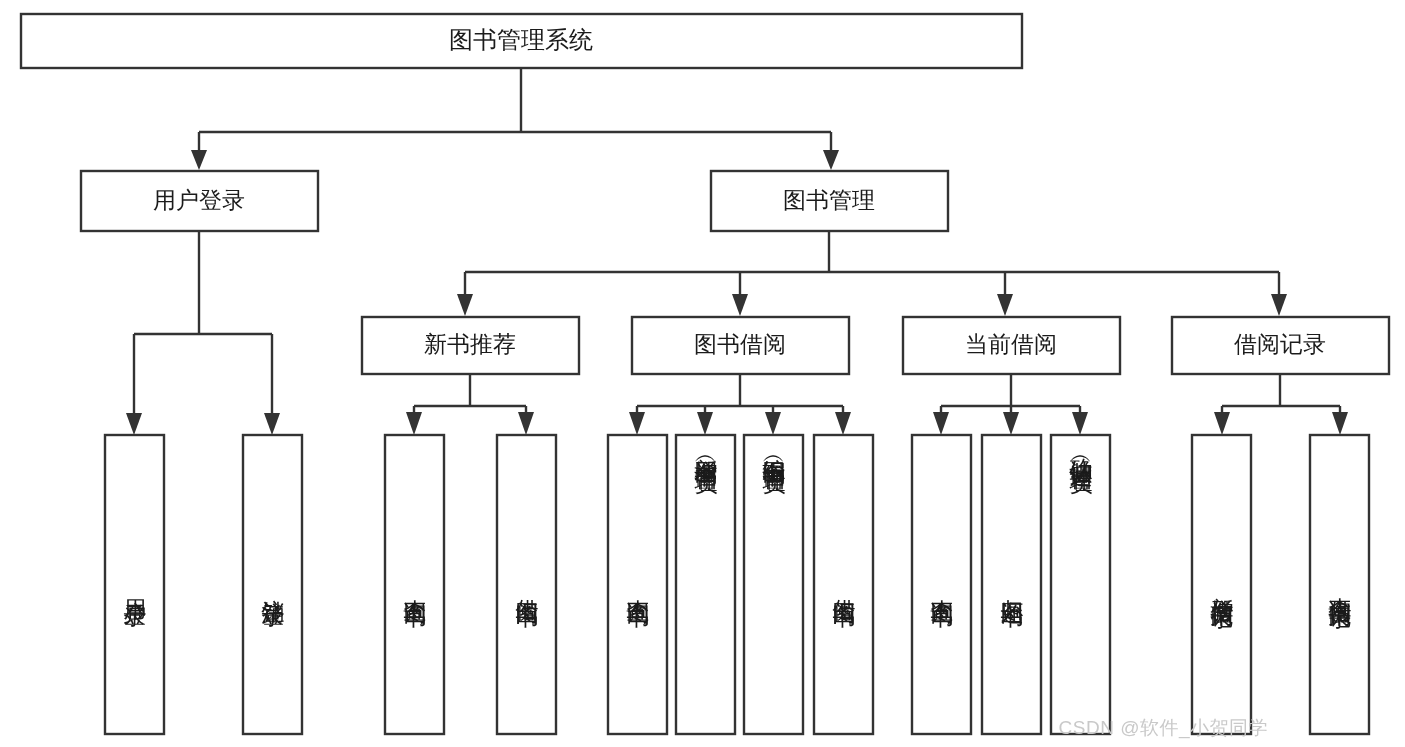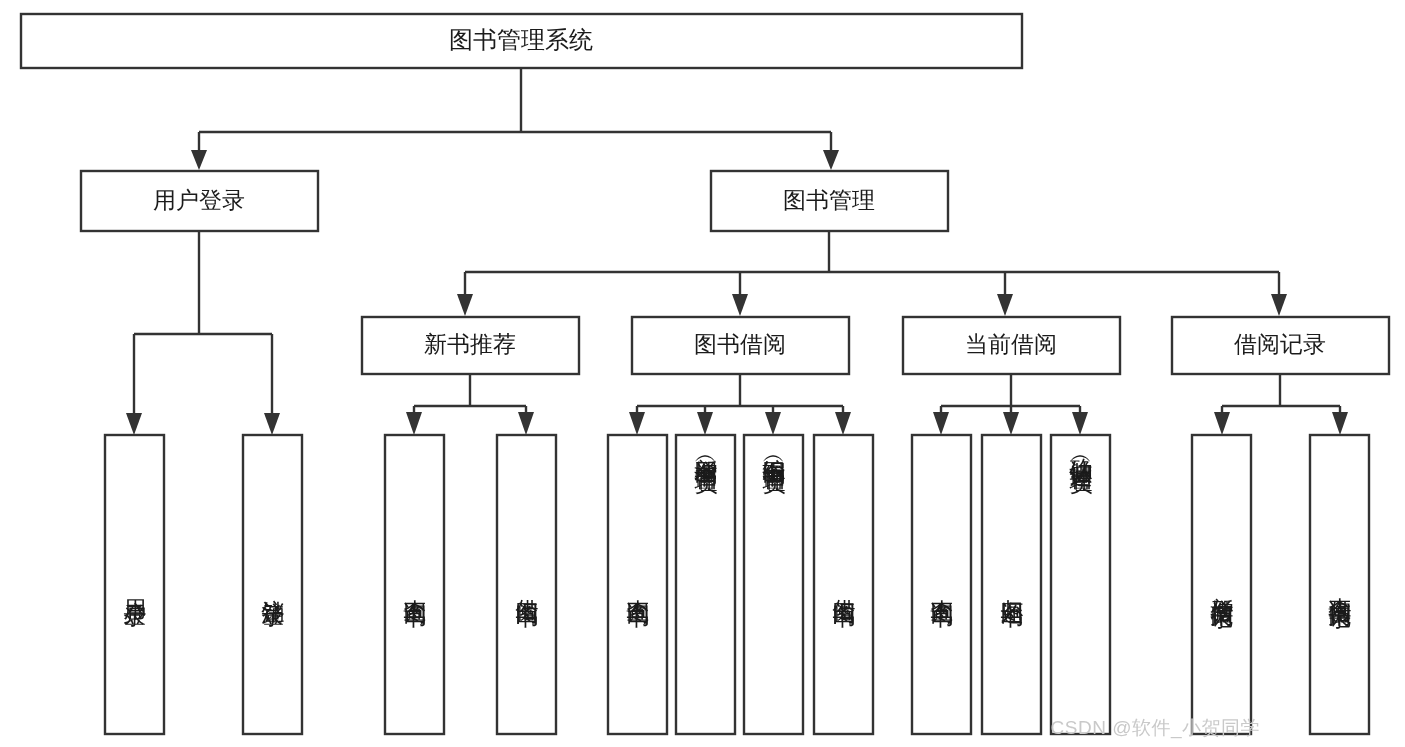--- a/index.html
+++ b/index.html
@@ -63,21 +63,21 @@
     text-orientation: upright;
     font-family: "Liberation Sans", "DejaVu Sans", sans-serif;
     font-size: 23px;
     line-height: 1.12;
     color: #1b1b1b;
     letter-spacing: 2px;
     white-space: nowrap;
   }
   .watermark {
     position: absolute;
-    right: 8px;
+    right: 0;
     bottom: 6px;
     font-family: "Liberation Sans", "DejaVu Sans", sans-serif;
     font-size: 19px;
     color: #c9c9c9;
     letter-spacing: 0.5px;
     white-space: nowrap;
   }
 </style>
 </head>
 <body>

